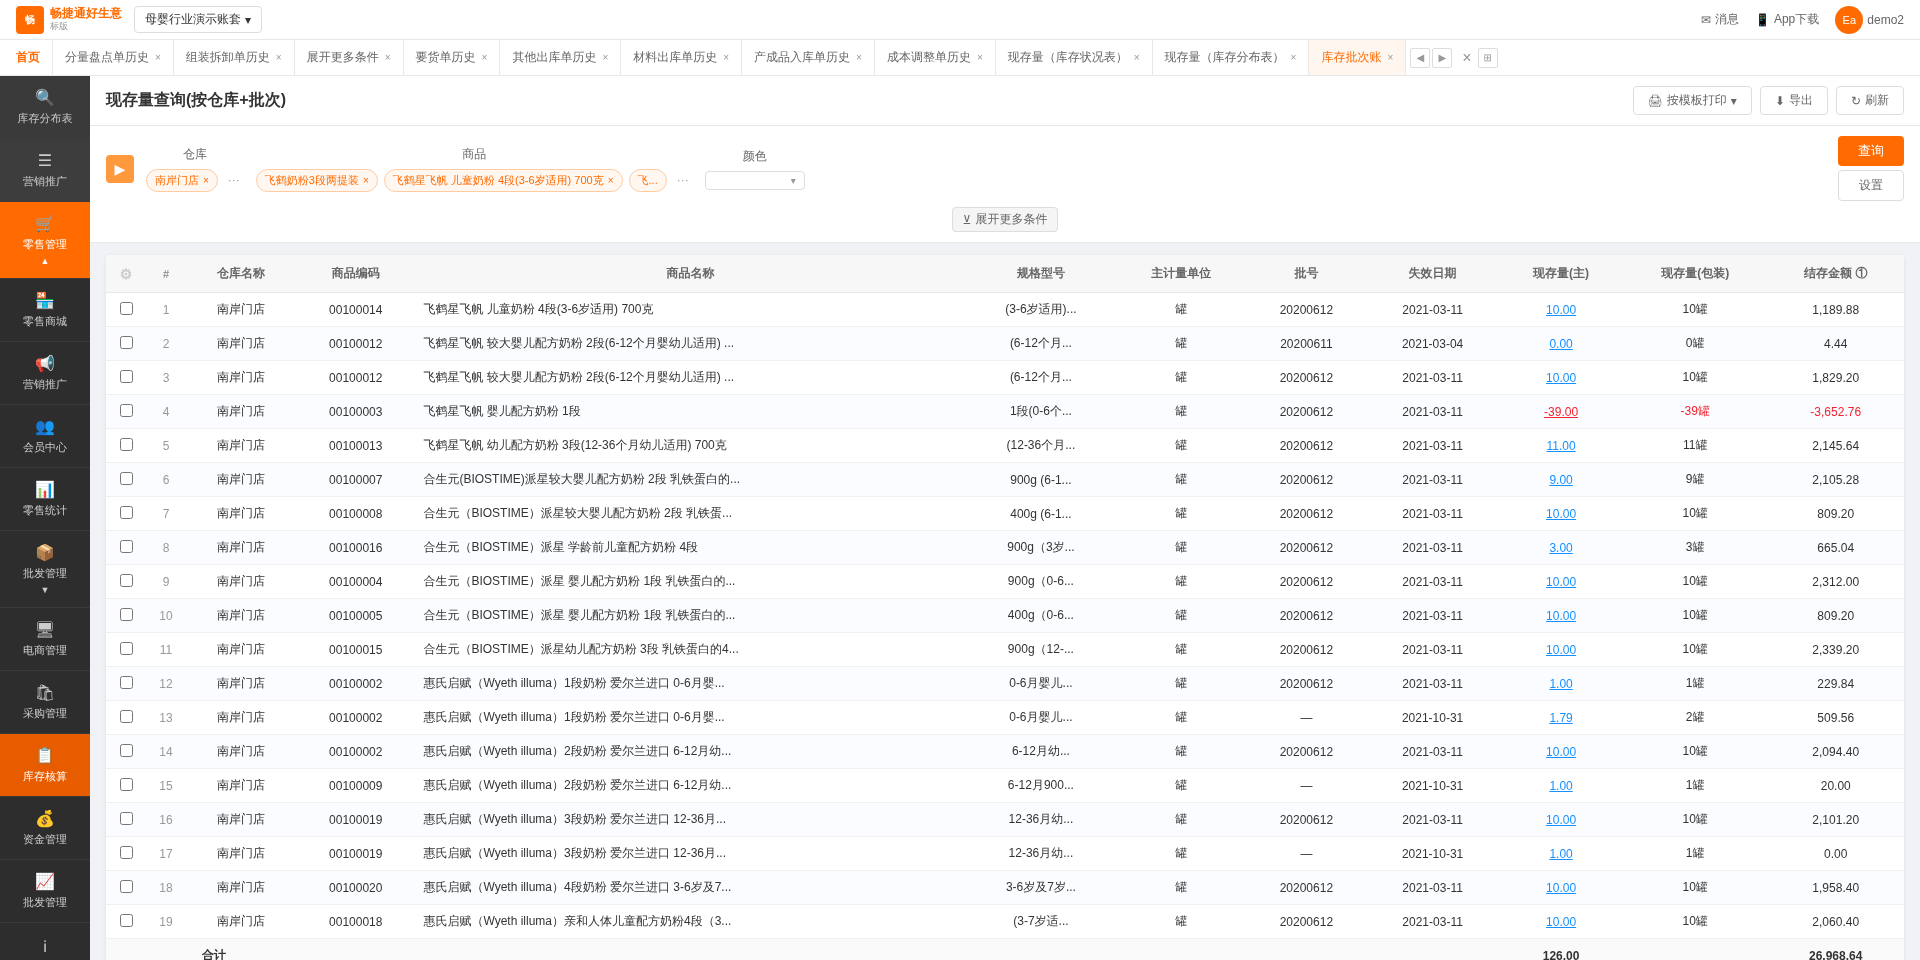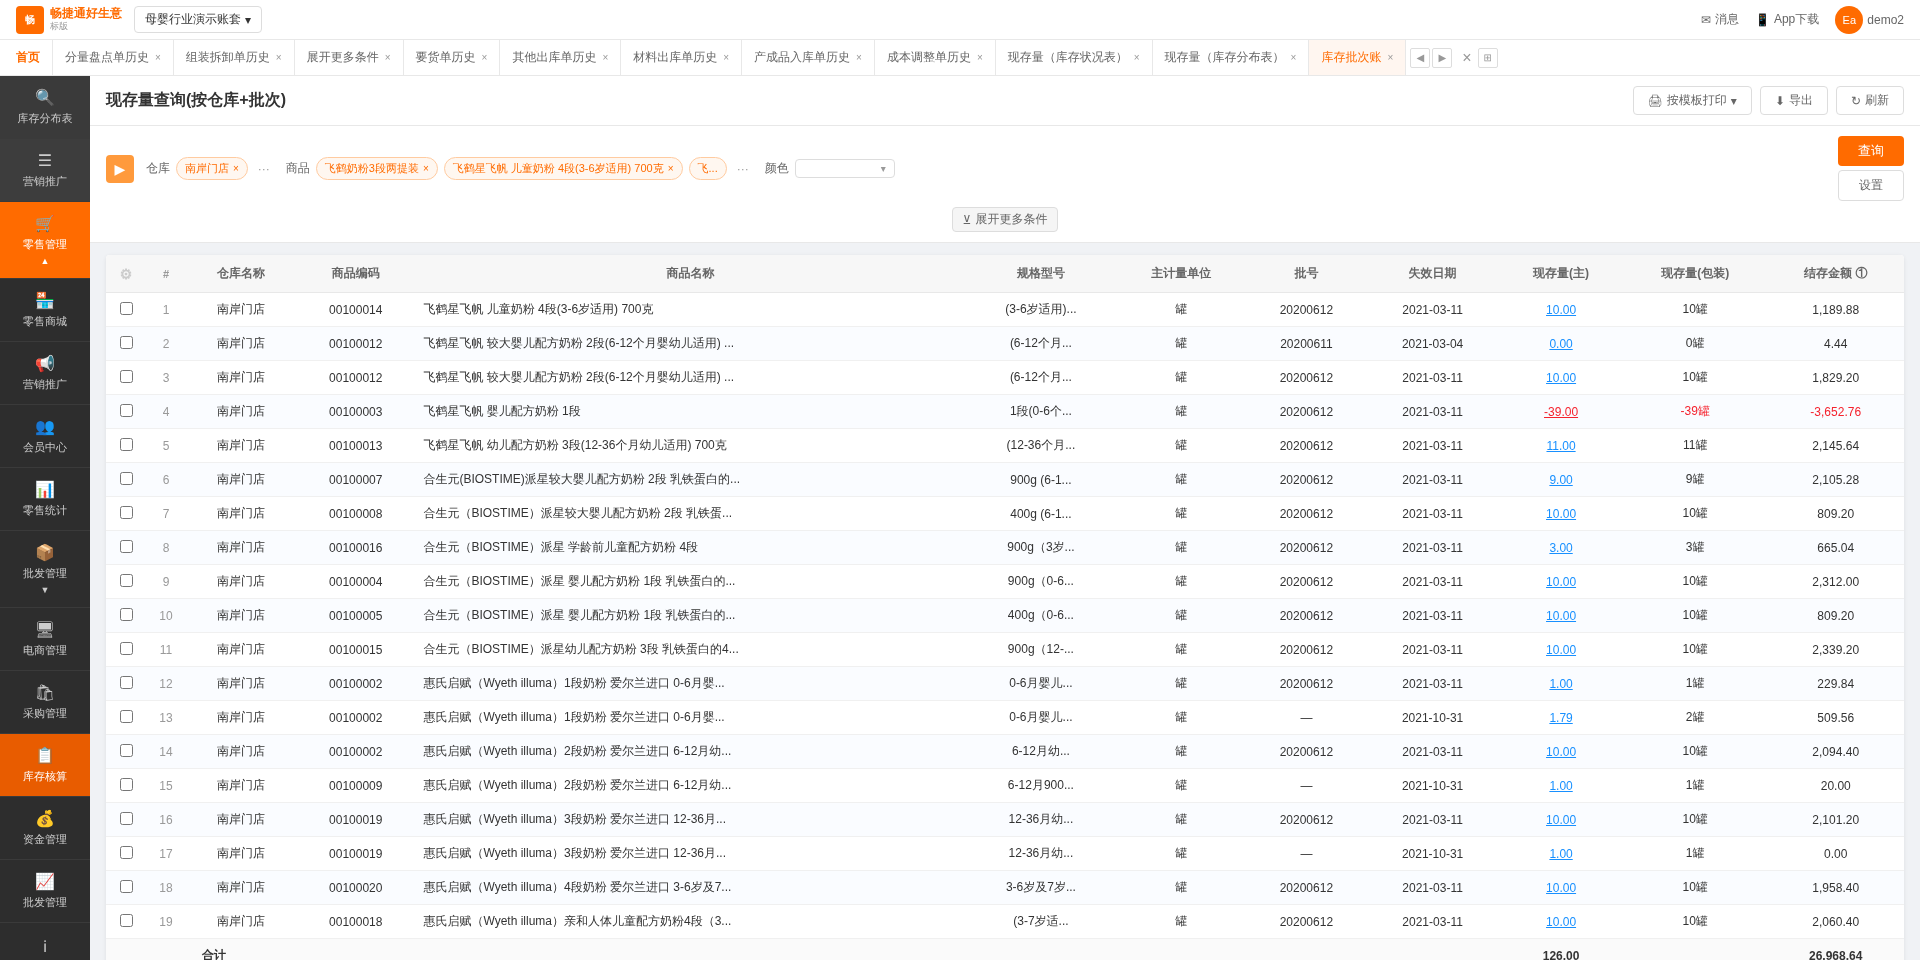--- a/index.html
+++ b/index.html
@@ -42,21 +42,21 @@
     
     .page-header { background: #fff; padding: 10px 16px; display: flex; align-items: center; justify-content: space-between; border-bottom: 1px solid #e8e8e8; flex-shrink: 0; }
     .page-title { font-size: 16px; font-weight: bold; color: #333; }
     .page-actions { display: flex; align-items: center; gap: 8px; }
     .btn { padding: 5px 14px; border-radius: 4px; cursor: pointer; font-size: 12px; border: 1px solid #ddd; background: #fff; color: #333; display: flex; align-items: center; gap: 4px; }
     .btn-secondary { border-color: #ddd; color: #666; background: #fff; }
 
     
     .filter-area { background: #fff; padding: 10px 16px; border-bottom: 1px solid #e8e8e8; flex-shrink: 0; }
     .filter-row { display: flex; align-items: center; gap: 12px; flex-wrap: wrap; }
-    .filter-item { display: flex; align-items: center; gap: 6px; }
+    .filter-item { display: flex; align-items: center; gap: 6px; flex-direction: column; }
     .filter-label { font-size: 12px; color: #666; white-space: nowrap; }
     .filter-tags { display: flex; align-items: center; gap: 6px; flex-wrap: wrap; }
     .filter-tag { display: flex; align-items: center; gap: 4px; padding: 3px 8px; background: #fff7f0; border: 1px solid #ffcba0; border-radius: 12px; font-size: 11px; color: #ff6b00; }
     .filter-tag .remove { cursor: pointer; color: #ff6b00; font-size: 10px; }
     .expand-btn { background: #f5f5f5; border: 1px solid #ddd; border-radius: 4px; padding: 3px 10px; font-size: 12px; cursor: pointer; color: #666; display: flex; align-items: center; gap: 4px; }
     .filter-divider { flex: 1; }
     .orange-arrow { width: 28px; height: 28px; background: #ff9a3c; border-radius: 4px; display: flex; align-items: center; justify-content: center; color: #fff; cursor: pointer; font-size: 14px; flex-shrink: 0; }
 
     
     .table-container { flex: 1; overflow: auto; padding: 12px 16px; }

